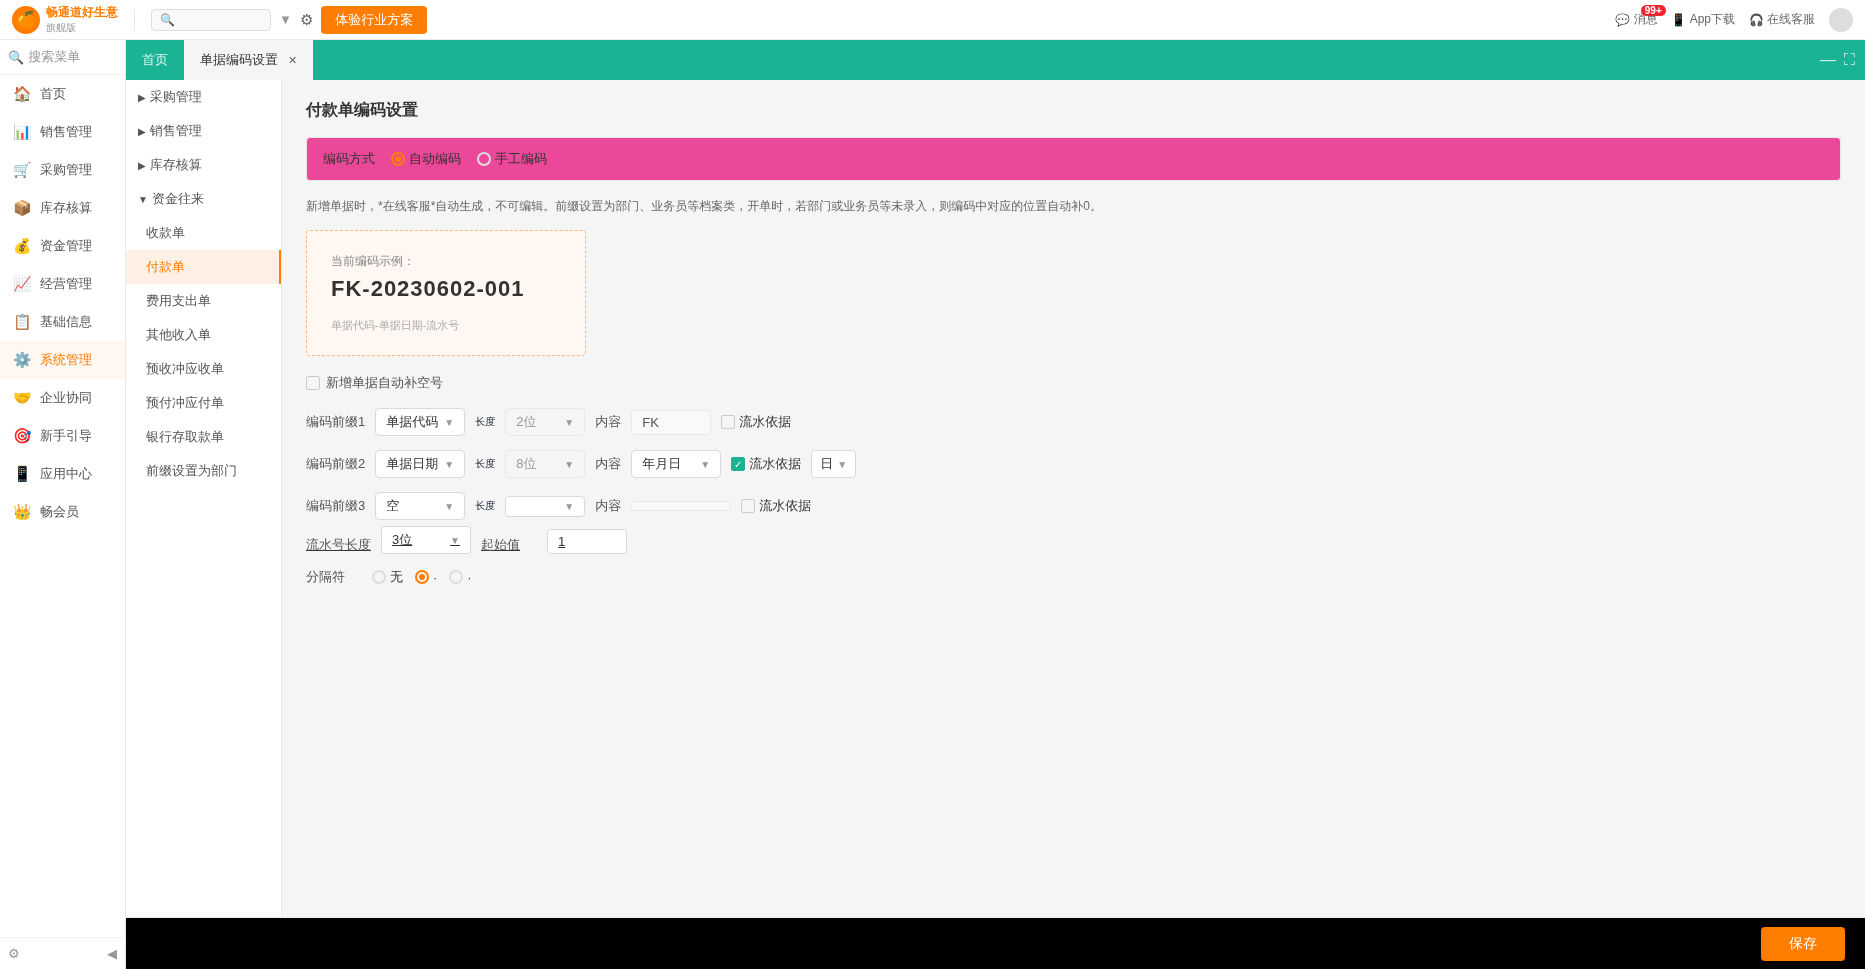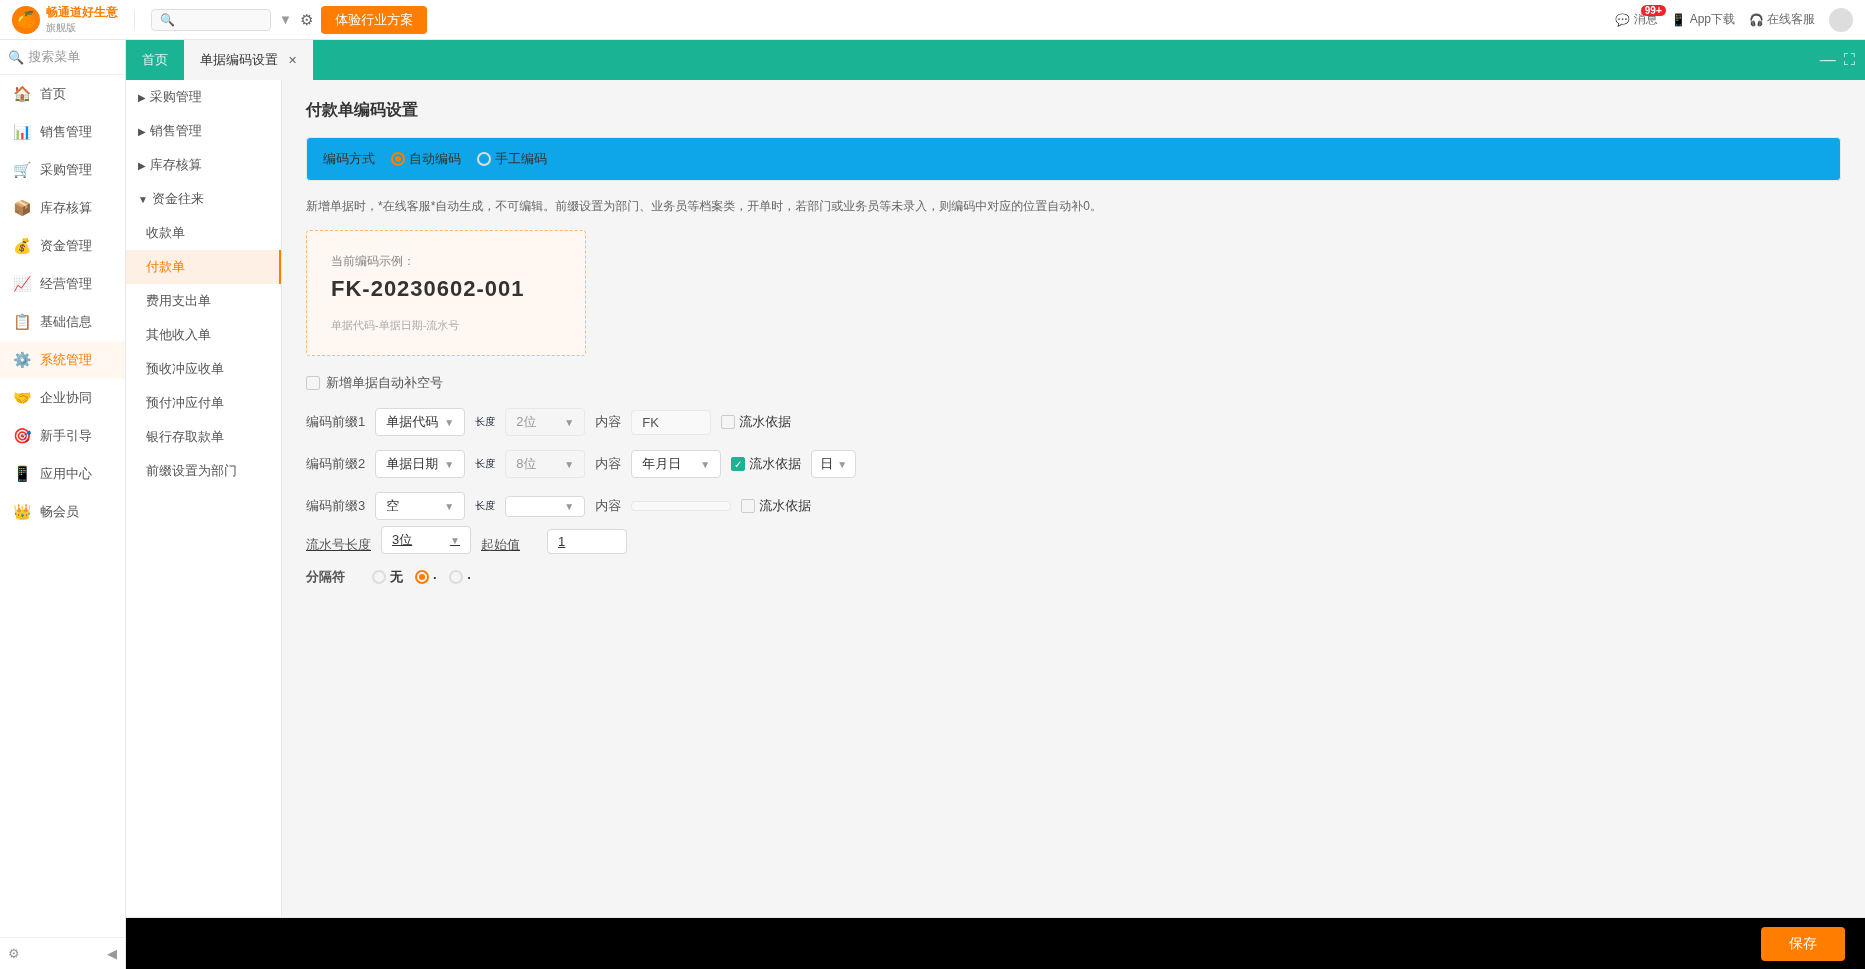--- a/index.html
+++ b/index.html
@@ -71,21 +71,21 @@
     .sub-sidebar-item.active { color: #ff7d00; background: #fff0e6; border-right: 2px solid #ff7d00; }
     .chevron { font-size: 10px; }
     .chevron-down::before { content: '▼'; }
     .chevron-right::before { content: '▶'; }
 
     
     .form-area { flex: 1; overflow-y: auto; padding: 20px 24px; background: #f5f5f5; position: relative; }
     .form-title { font-size: 16px; font-weight: 600; color: #333; margin-bottom: 16px; }
 
     
-    .encode-method { background: #0ea5e9; border: 1px solid #e8e8e8; border-radius: 4px; padding: 12px 16px; display: flex; align-items: center; gap: 16px; margin-bottom: 16px; }
+    .encode-method { background: #ec4899; border: 1px solid #e8e8e8; border-radius: 4px; padding: 12px 16px; display: flex; align-items: center; gap: 16px; margin-bottom: 16px; }
     .radio-group { display: flex; align-items: center; gap: 16px; }
     .radio-item { display: flex; align-items: center; gap: 4px; cursor: pointer; font-size: 13px; }
     .radio-circle { width: 14px; height: 14px; border-radius: 50%; border: 2px solid #ddd; display: flex; align-items: center; justify-content: center; }
     .radio-circle.checked { border-color: #ff7d00; }
     .radio-circle.checked::after { content: ''; width: 6px; height: 6px; border-radius: 50%; background: #ff7d00; }
 
     
     .info-text { color: #666; font-size: 12px; margin-bottom: 14px; line-height: 1.6; }
 
     
@@ -111,21 +111,21 @@
     .checkbox-inline { display: flex; align-items: center; gap: 4px; cursor: pointer; }
     .checkbox-inline-box { width: 14px; height: 14px; border: 1.5px solid #ccc; border-radius: 2px; }
     .checkbox-inline-box.checked { border-color: #1ab394; background: #1ab394; display: flex; align-items: center; justify-content: center; }
     .checkbox-inline-box.checked::after { content: '✓'; color: #fff; font-size: 10px; }
     .day-select { border: 1px solid #d9d9d9; border-radius: 4px; padding: 4px 8px; font-size: 13px; display: flex; align-items: center; gap: 4px; cursor: pointer; background: #fff; }
 
     
     .serial-row { display: flex; align-items: flex-end; gap: 10px; margin-top: 6px; text-decoration: underline; }
 
     
-    .sep-row { display: flex; align-items: flex-start; gap: 10px; margin-top: 14px; font-weight: bold; }
+    .sep-row { display: flex; align-items: flex-start; gap: 10px; margin-top: 14px; }
     .sep-options { display: flex; align-items: center; gap: 12px; }
     .radio-sep { display: flex; align-items: center; gap: 4px; cursor: pointer; }
 
     
     .bottom-bar { height: 52px; background: #000000; border-top: 1px solid #e8e8e8; display: flex; align-items: center; justify-content: flex-end; padding: 0 20px; position: fixed; bottom: 0; left: 126px; right: 0; z-index: 50; }
     .save-btn { background: #ff7d00; color: #fff; border: none; border-radius: 4px; padding: 8px 28px; font-size: 14px; cursor: pointer; }
     .select-arrow { font-size: 10px; color: #999; }
   </style>
 </head>
 <body>

